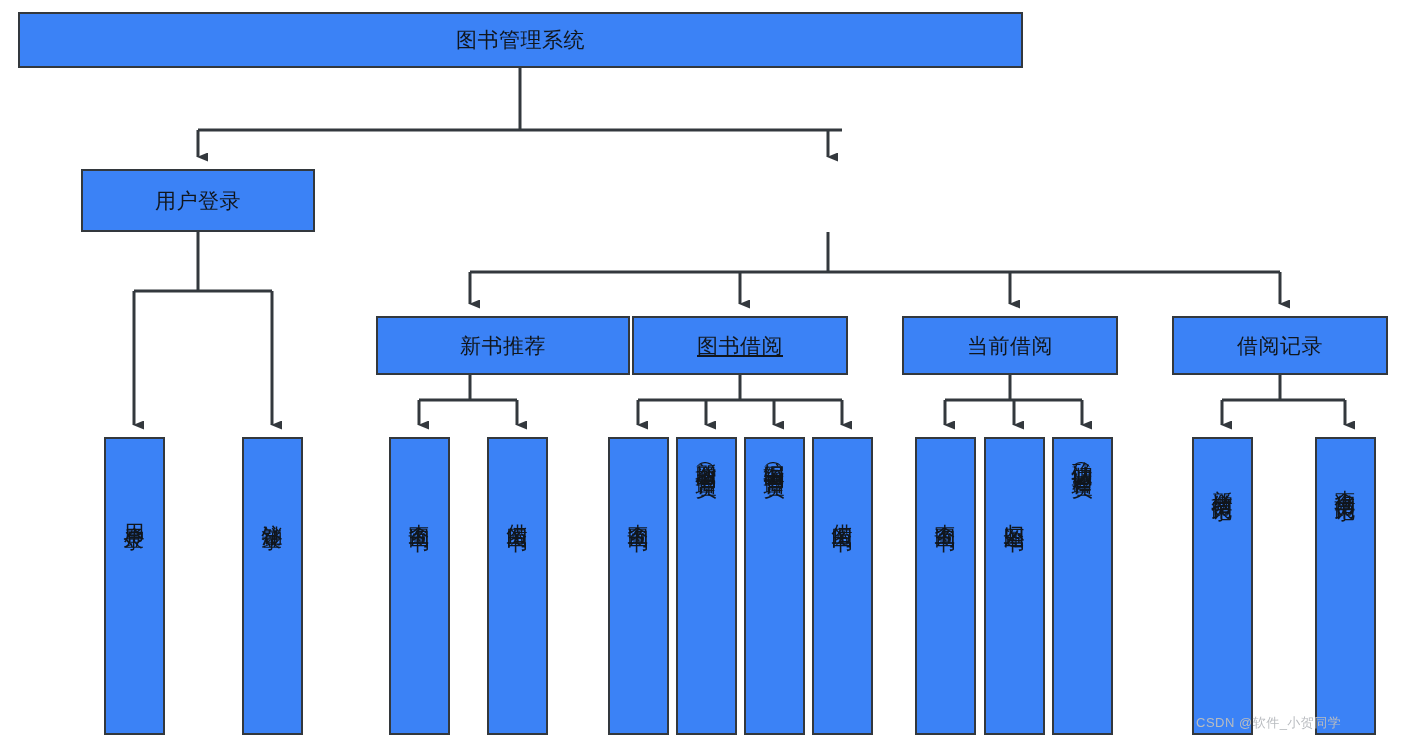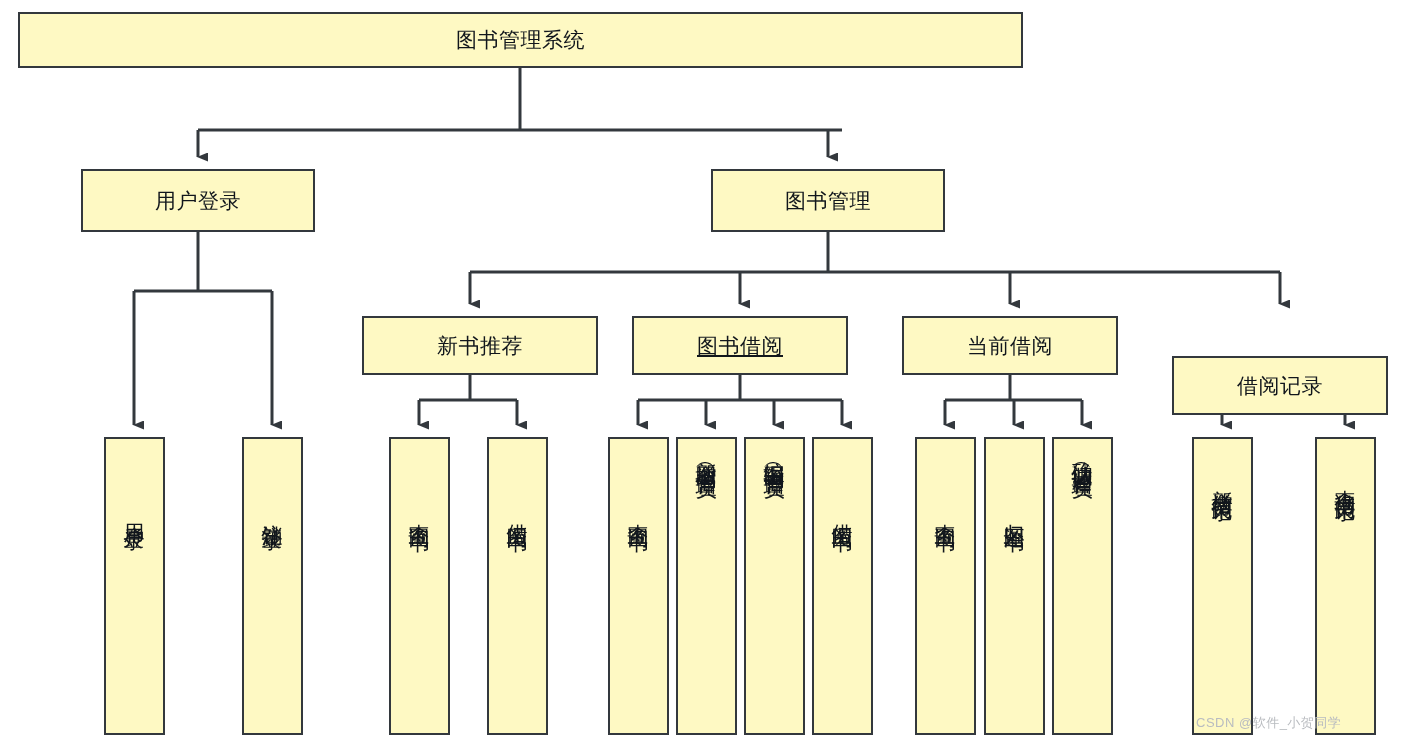--- a/index.html
+++ b/index.html
@@ -23,21 +23,21 @@
     position: absolute;
     left: 0;
     top: 0;
     width: 1405px;
     height: 747px;
   }
   .node-box {
     position: absolute;
     box-sizing: border-box;
     border: 2px solid #33383d;
-    background: #fef9c3;
+    background: #3b82f6;
     display: flex;
     align-items: center;
     justify-content: center;
     color: #11161c;
   }
   .node-h .node-label {
     font-size: 21px;
     line-height: 1.1;
     letter-spacing: 0.5px;
     white-space: nowrap;
@@ -118,34 +118,31 @@
     </g>
   </svg>
 
   <div class="node-box node-h" style="left:18px; top:12px; width:1005px; height:56px;">
     <span class="node-label">图书管理系统</span>
   </div>
 
   <div class="node-box node-h" style="left:81px; top:169px; width:234px; height:63px;">
     <span class="node-label">用户登录</span>
   </div>
-  <div class="node-box node-h" style="left:711px; top:169px; width:234px; height:63px;">
-    <span class="node-label">图书管理</span>
-  </div>
 
-  <div class="node-box node-h" style="left:362px; top:316px; width:236px; height:59px;">
+  <div class="node-box node-h" style="left:376px; top:316px; width:254px; height:59px;">
     <span class="node-label">新书推荐</span>
   </div>
   <div class="node-box node-h" style="left:632px; top:316px; width:216px; height:59px;text-decoration:underline;">
     <span class="node-label">图书借阅</span>
   </div>
   <div class="node-box node-h" style="left:902px; top:316px; width:216px; height:59px;">
     <span class="node-label">当前借阅</span>
   </div>
-  <div class="node-box node-h" style="left:1172px; top:316px; width:216px; height:59px;margin-top:40px;">
+  <div class="node-box node-h" style="left:1172px; top:316px; width:216px; height:59px;">
     <span class="node-label">借阅记录</span>
   </div>
 
   <div class="node-box node-v" style="left:104px; top:437px; width:61px; height:298px; padding-top:68px;">
     <span class="node-label">用户登录</span>
   </div>
   <div class="node-box node-v" style="left:242px; top:437px; width:61px; height:298px; padding-top:68px;">
     <span class="node-label">注销登录</span>
   </div>
   <div class="node-box node-v" style="left:389px; top:437px; width:61px; height:298px; padding-top:68px;">

